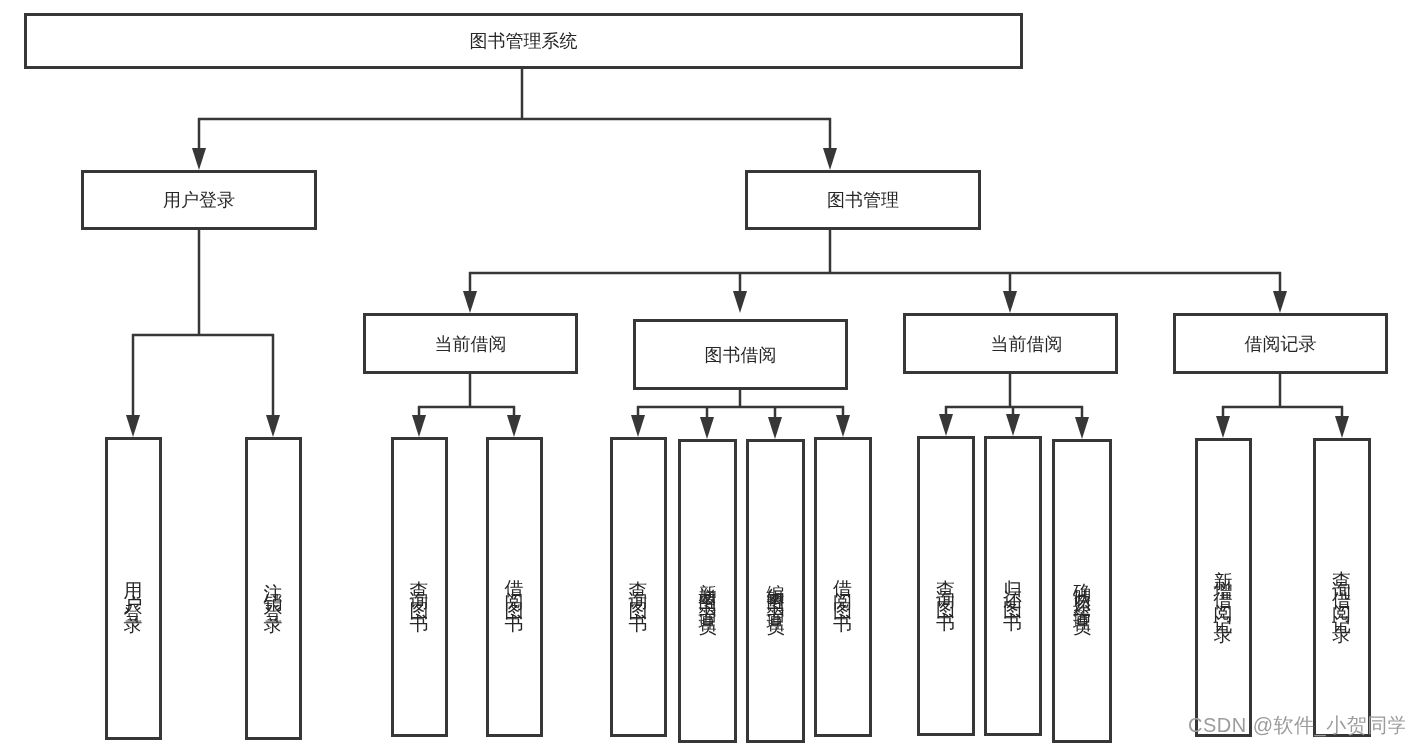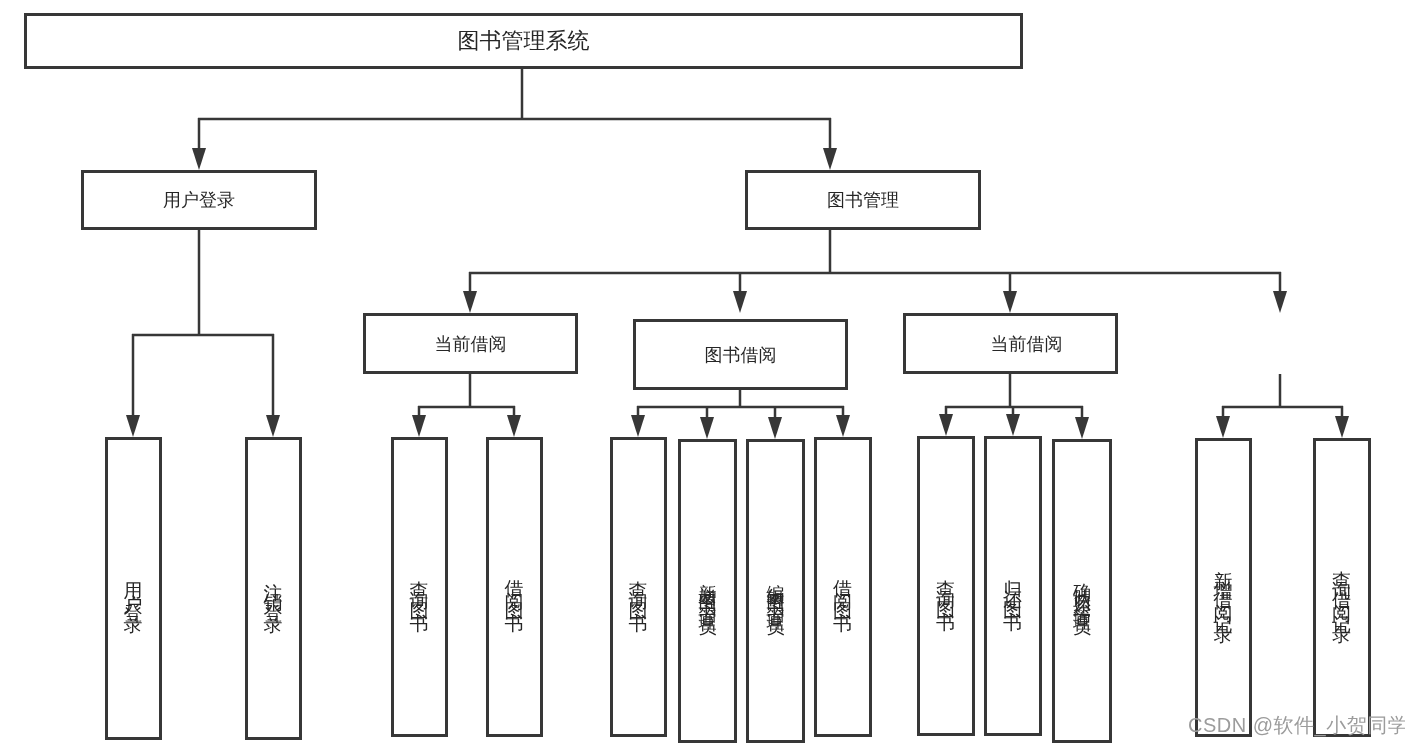--- a/index.html
+++ b/index.html
@@ -10,21 +10,21 @@
   }
   #canvas{position:absolute;left:0;top:0;width:1405px;height:747px;}
   svg.connectors{position:absolute;left:0;top:0;width:1405px;height:747px;}
   svg.connectors line{stroke:#373737;stroke-width:2.5;}
   svg.connectors polygon{fill:#373737;}
   .box{
     position:absolute;box-sizing:border-box;border:3px solid #373737;background:#ffffff;
     display:flex;align-items:center;justify-content:center;
     color:#262626;font-size:18px;line-height:1;white-space:nowrap;
   }
-  .box.root{font-size:22px;}
+  .box.root{font-size:18px;}
   .vbox span{
     writing-mode:vertical-rl;text-orientation:mixed;
     letter-spacing:11px;font-size:19px;white-space:normal;
   }
   .vbox span.long{letter-spacing:5px;font-size:18px;}
   .watermark{
     position:absolute;left:1188px;top:712px;color:#9c9c9c;font-size:20px;
     letter-spacing:0.5px;z-index:5;white-space:nowrap;
   }
 </style>
@@ -96,20 +96,21 @@
   </svg>
 
   <div class="box root" style="left:24px;top:13px;width:999px;height:56px;">图书管理系统</div>
 
   <div class="box" style="left:81px;top:170px;width:236px;height:60px;">用户登录</div>
   <div class="box" style="left:712px;top:170px;width:236px;height:60px;margin-left:33px;">图书管理</div>
 
   <div class="box" style="left:363px;top:313px;width:215px;height:61px;">当前借阅</div>
   <div class="box" style="left:633px;top:319px;width:215px;height:71px;">图书借阅</div>
   <div class="box" style="left:903px;top:313px;width:215px;height:61px;padding-left:32px;">当前借阅</div>
+  <div class="box" style="left:1173px;top:313px;width:215px;height:61px;">借阅记录</div>
 
   <div class="box vbox" style="left:105px;top:437px;width:57px;height:303px;">
     <span>用户登录</span>
   </div>
   <div class="box vbox" style="left:245px;top:437px;width:57px;height:303px;">
     <span>注销登录</span>
   </div>
 
   <div class="box vbox" style="left:391px;top:437px;width:57px;height:300px;">
     <span>查询图书</span>

